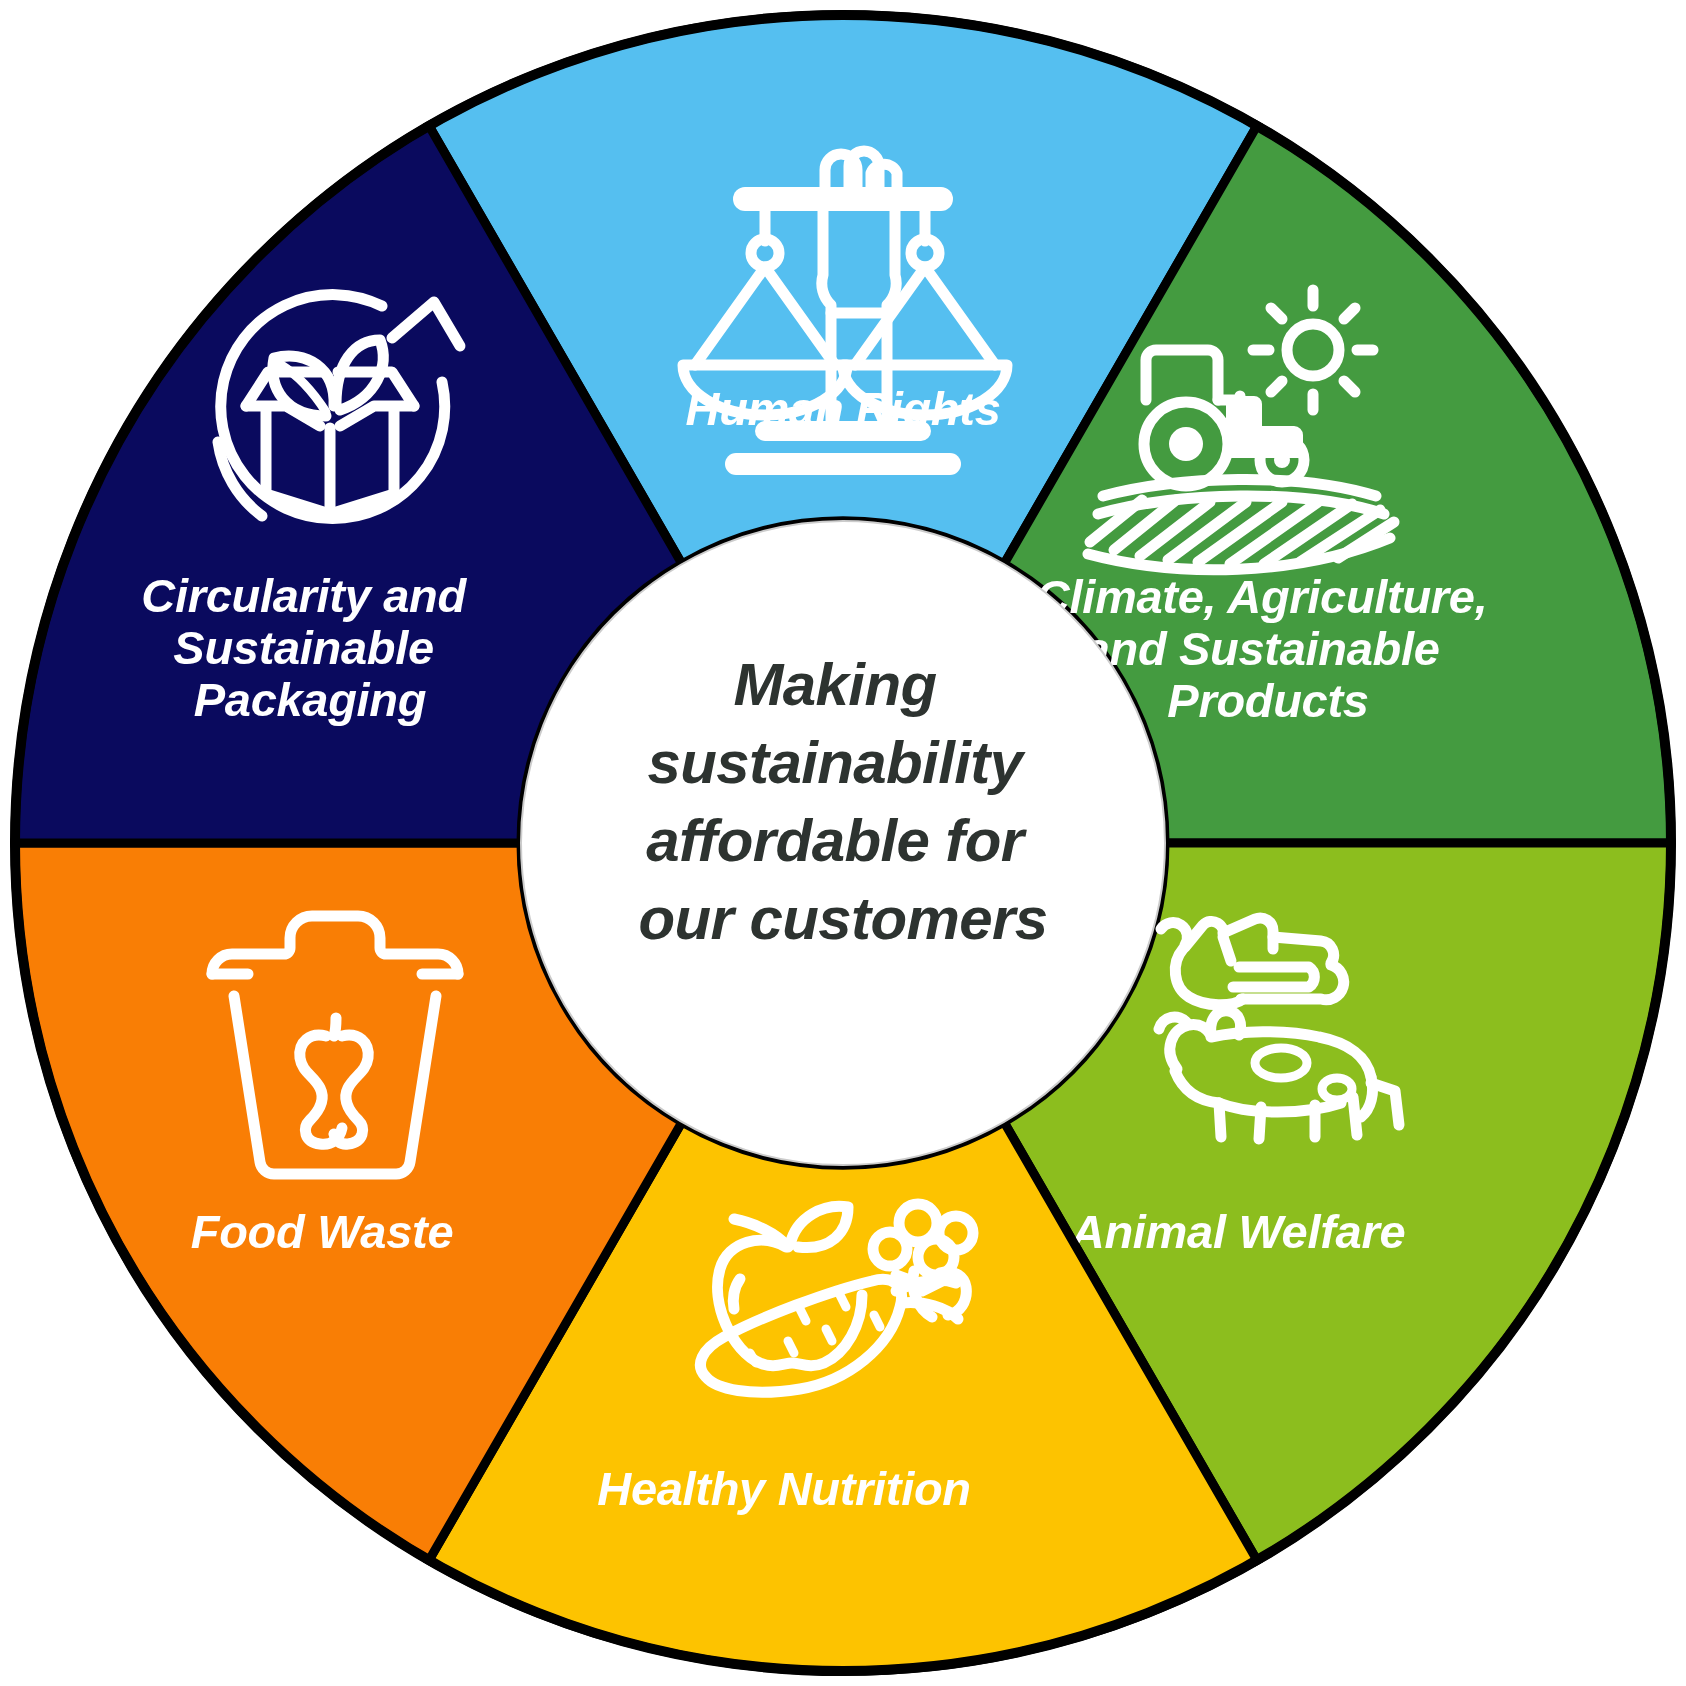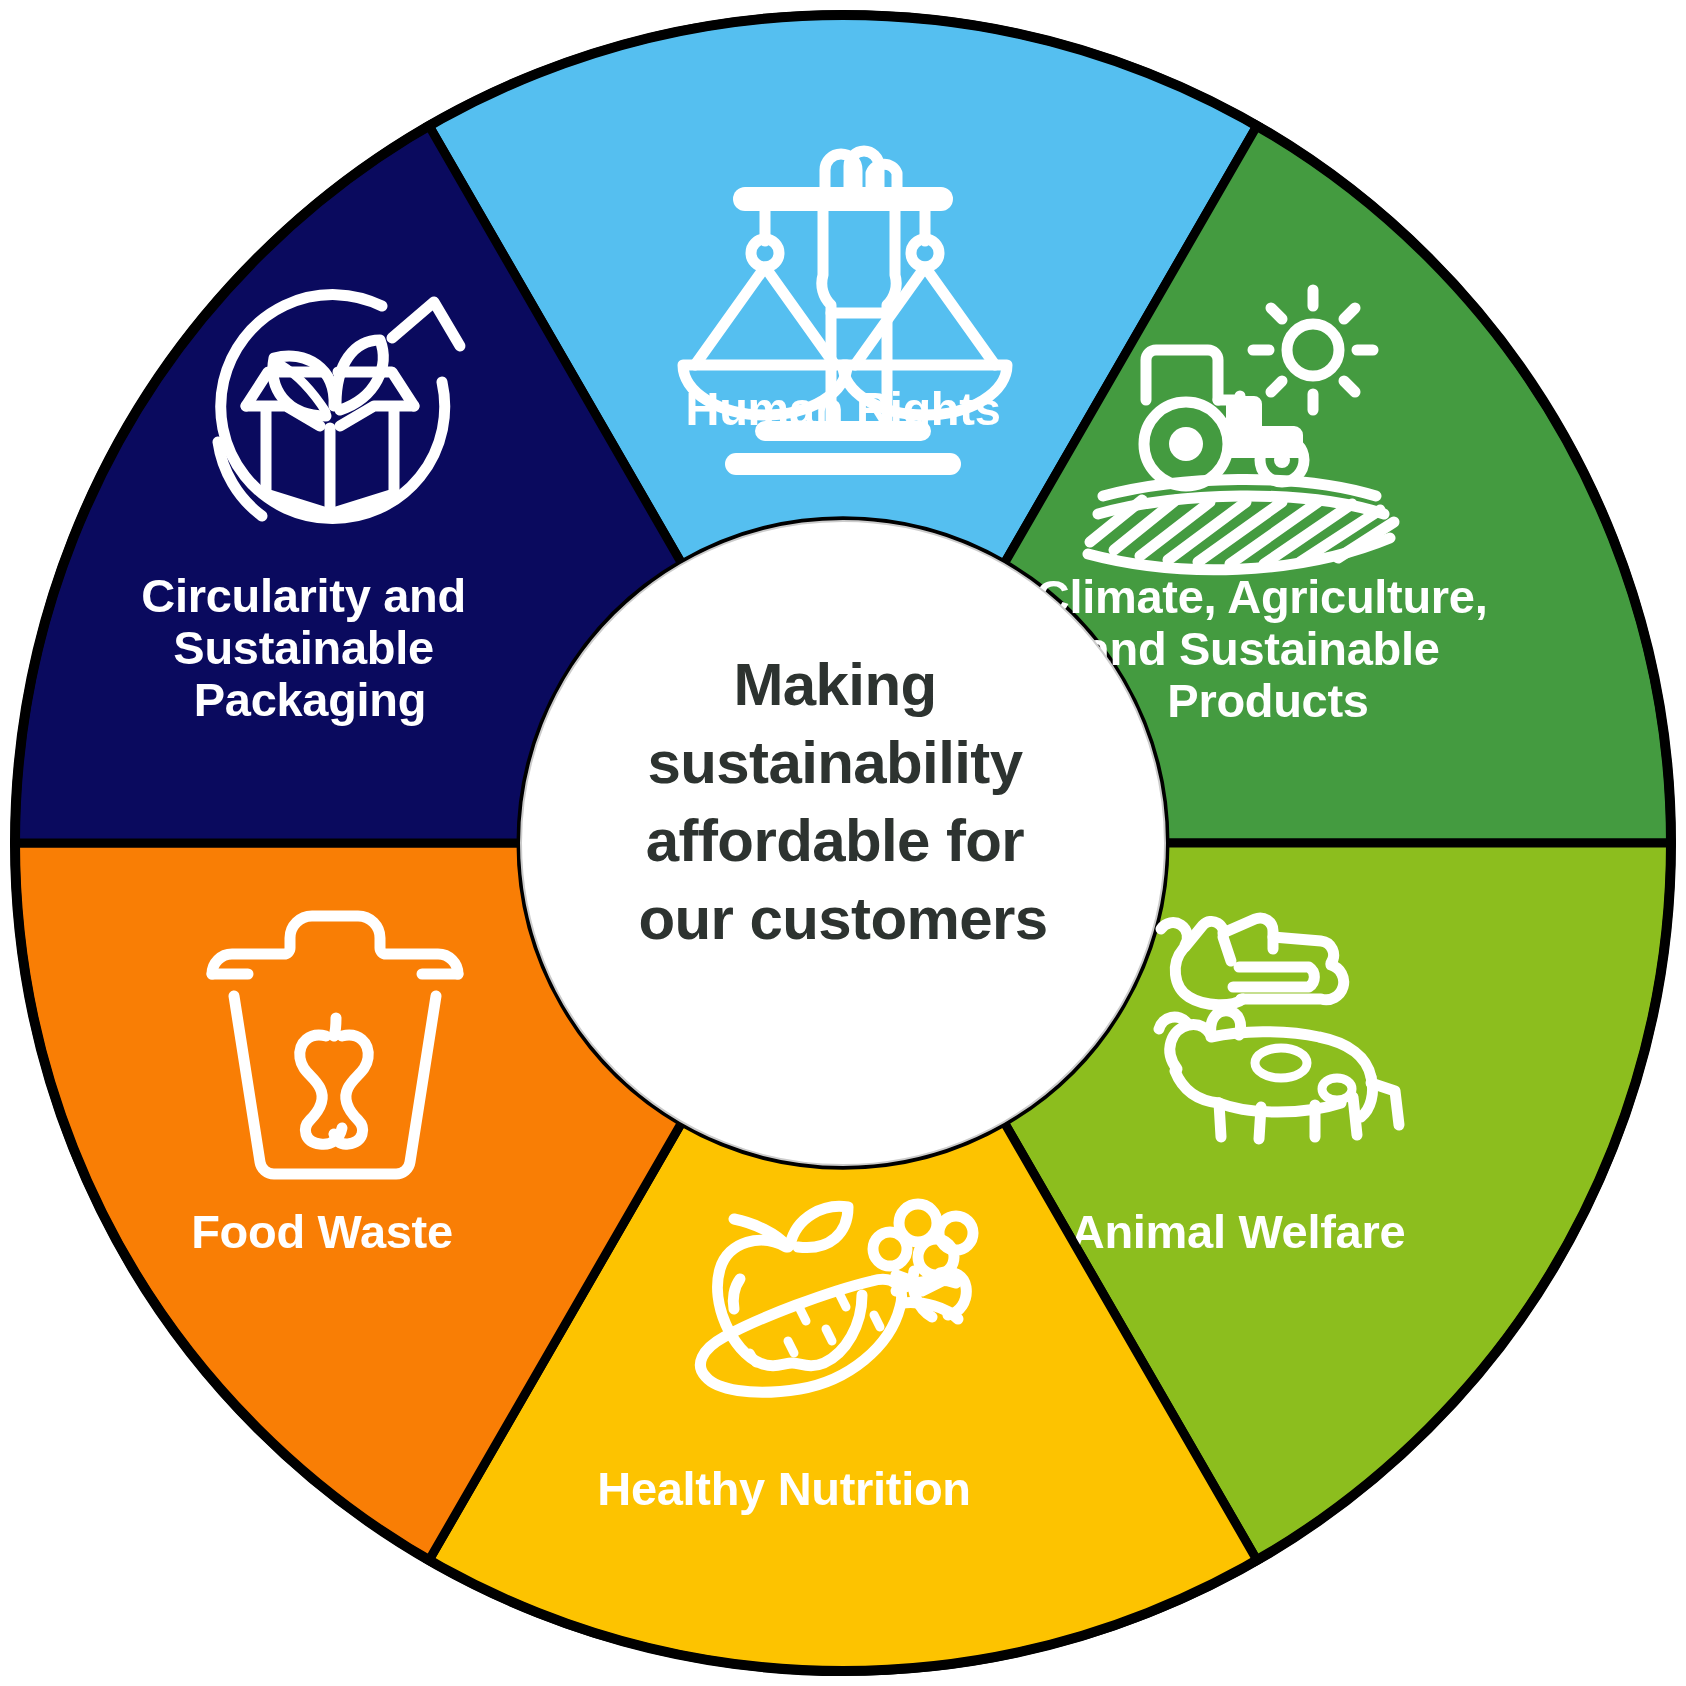--- a/index.html
+++ b/index.html
@@ -11,20 +11,21 @@
   body {
     width: 1686px;
     height: 1686px;
     font-family: "Liberation Sans", sans-serif;
     overflow: hidden;
   }
   #wheel-stage {
     position: relative;
     width: 1644px;
     height: 1686px;
+    font-style: italic;
   }
   svg#wheel-svg {
     position: absolute;
     top: 0; left: 0;
     width: 1686px;
     height: 1686px;
     display: block;
   }
   .seg-label {
     fill: #ffffff;

